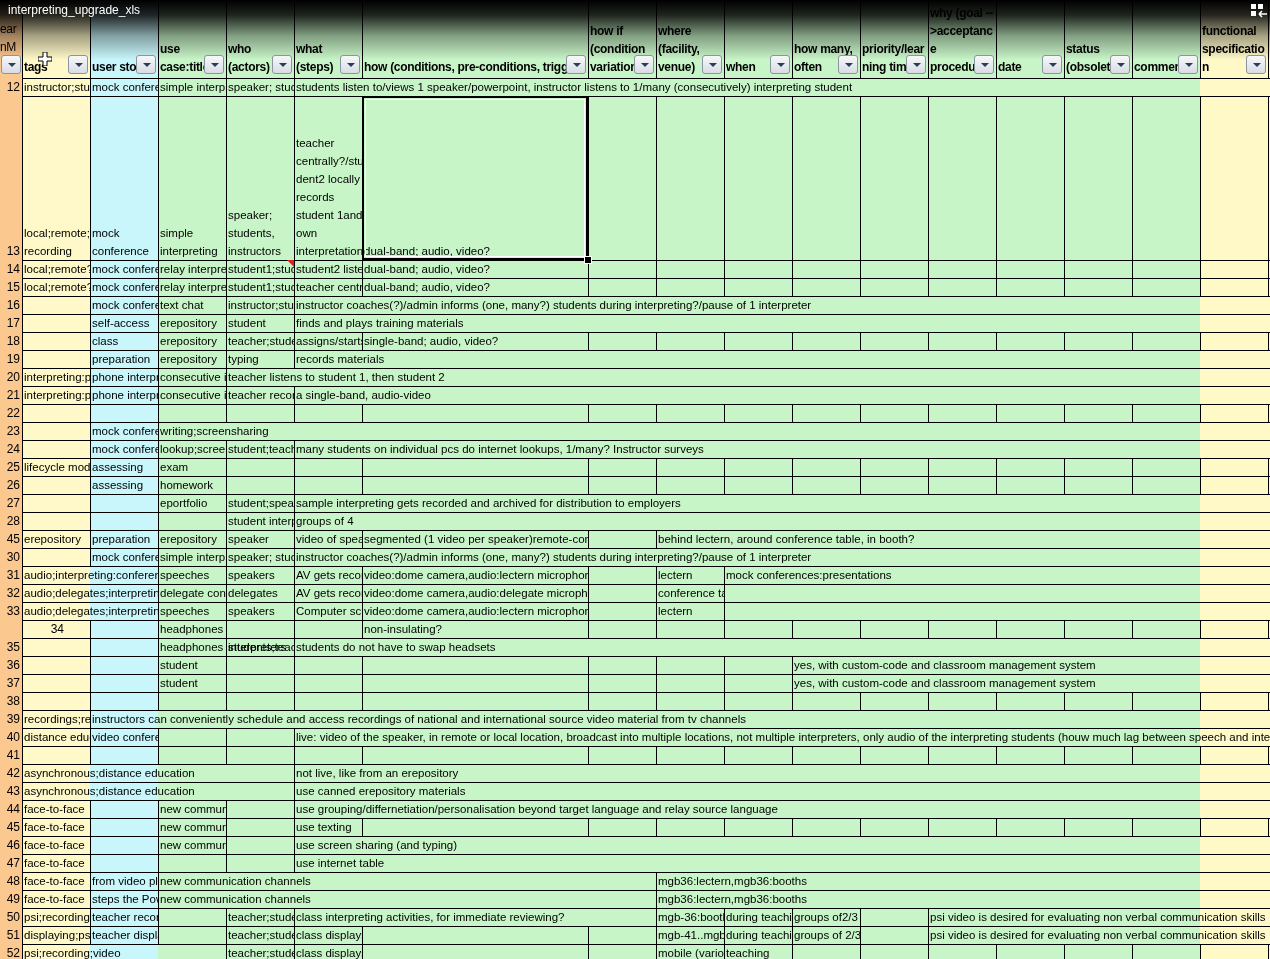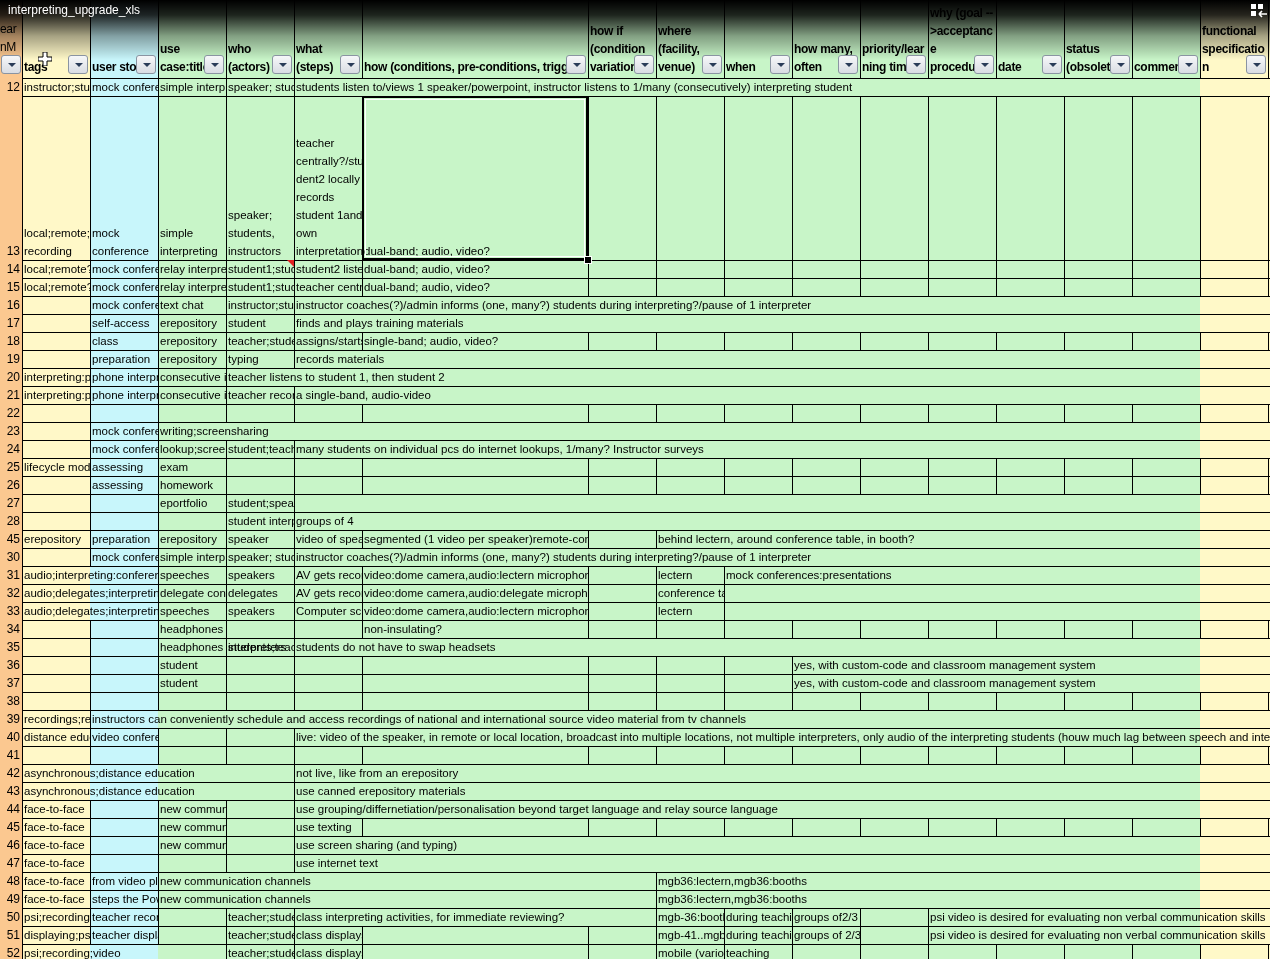--- a/index.html
+++ b/index.html
@@ -186,20 +186,21 @@
         <div class="hline" style="top: 0px;"></div>
         <div class="rn" style="top: 0px; line-height: 18px;">26</div>
         <div class="cell" style="left: 90px; width: 68px; top: 0px; height: 18px;">assessing</div>
         <div class="cell" style="left: 158px; width: 68px; top: 0px; height: 18px;">homework</div>
       </div>
       <div class="row" style="top: 494px; height: 18px; z-index: 2;">
         <div class="hline" style="top: 0px;"></div>
         <div class="rn" style="top: 0px; line-height: 18px;">27</div>
         <div class="cell" style="left: 158px; width: 68px; top: 0px; height: 18px;">eportfolio</div>
         <div class="cell" style="left: 226px; width: 68px; top: 0px; height: 18px;">student;speak</div>
+        <div class="cell" style="left: 294px; background: transparent; width: 976px; top: 0px; height: 18px;">sample interpreting gets recorded and archived for distribution to employers</div>
       </div>
       <div style="position: absolute; left: 295px; width: 975px; top: 495px; height: 17px; background: linear-gradient(to right, rgb(200, 245, 200) 0px, rgb(200, 245, 200) 905px, rgb(255, 249, 200) 905px, rgb(255, 249, 200) 975px); z-index: 1;"></div>
       <div class="row" style="top: 512px; height: 18px; z-index: 2;">
         <div class="hline" style="top: 0px;"></div>
         <div class="rn" style="top: 0px; line-height: 18px;">28</div>
         <div class="cell" style="left: 226px; width: 68px; top: 0px; height: 18px;">student interpr</div>
         <div class="cell" style="left: 294px; background: transparent; width: 976px; top: 0px; height: 18px;">groups of 4</div>
       </div>
       <div style="position: absolute; left: 295px; width: 975px; top: 513px; height: 17px; background: linear-gradient(to right, rgb(200, 245, 200) 0px, rgb(200, 245, 200) 905px, rgb(255, 249, 200) 905px, rgb(255, 249, 200) 975px); z-index: 1;"></div>
       <div class="row" style="top: 530px; height: 18px; z-index: 2;">
@@ -255,21 +256,21 @@
         <div class="cell" style="left: 158px; width: 68px; top: 0px; height: 18px;">speeches</div>
         <div class="cell" style="left: 226px; width: 68px; top: 0px; height: 18px;">speakers</div>
         <div class="cell" style="left: 294px; width: 68px; top: 0px; height: 18px;">Computer scr</div>
         <div class="cell" style="left: 362px; width: 226px; top: 0px; height: 18px;">video:dome camera,audio:lectern microphone:dis</div>
         <div class="cell" style="left: 656px; width: 68px; top: 0px; height: 18px;">lectern</div>
       </div>
       <div style="position: absolute; left: 23px; width: 135px; top: 603px; height: 17px; background: linear-gradient(to right, rgb(255, 248, 200) 0px, rgb(255, 248, 200) 67px, rgb(200, 246, 251) 67px, rgb(200, 246, 251) 135px); z-index: 1;"></div>
       <div style="position: absolute; left: 725px; width: 545px; top: 603px; height: 17px; background: linear-gradient(to right, rgb(200, 245, 200) 0px, rgb(200, 245, 200) 475px, rgb(255, 249, 200) 475px, rgb(255, 249, 200) 545px); z-index: 1;"></div>
       <div class="row" style="top: 620px; height: 18px; z-index: 2;">
         <div class="hline" style="top: 0px;"></div>
-        <div class="rn" style="top: 0px; line-height: 18px;">34</div>
+        <div class="rn" style="top: 0px; line-height: 18px; margin-left: 44px;">34</div>
         <div class="cell" style="left: 158px; width: 68px; top: 0px; height: 18px;">headphones</div>
         <div class="cell" style="left: 226px; width: 68px; top: 18px; height: 18px;">interpreters</div>
         <div class="cell" style="left: 362px; width: 226px; top: 0px; height: 18px;">non-insulating?</div>
       </div>
       <div class="row" style="top: 638px; height: 18px; z-index: 2;">
         <div class="hline" style="top: 0px;"></div>
         <div class="rn" style="top: 0px; line-height: 18px;">35</div>
         <div class="cell" style="left: 158px; width: 68px; top: 0px; height: 18px;">headphones</div>
         <div class="cell" style="left: 226px; width: 68px; top: 0px; height: 18px;">students;teach</div>
         <div class="cell" style="left: 294px; background: transparent; width: 976px; top: 0px; height: 18px;">students do not have to swap headsets</div>
@@ -348,21 +349,21 @@
         <div class="rn" style="top: 0px; line-height: 18px;">46</div>
         <div class="cell" style="left: 22px; width: 68px; top: 0px; height: 18px;">face-to-face</div>
         <div class="cell" style="left: 158px; width: 68px; top: 0px; height: 18px;">new communication channe</div>
         <div class="cell" style="left: 294px; background: transparent; width: 976px; top: 0px; height: 18px;">use screen sharing (and typing)</div>
       </div>
       <div style="position: absolute; left: 295px; width: 975px; top: 837px; height: 17px; background: linear-gradient(to right, rgb(200, 245, 200) 0px, rgb(200, 245, 200) 905px, rgb(255, 249, 200) 905px, rgb(255, 249, 200) 975px); z-index: 1;"></div>
       <div class="row" style="top: 854px; height: 18px; z-index: 2;">
         <div class="hline" style="top: 0px;"></div>
         <div class="rn" style="top: 0px; line-height: 18px;">47</div>
         <div class="cell" style="left: 22px; width: 68px; top: 0px; height: 18px;">face-to-face</div>
-        <div class="cell" style="left: 294px; background: transparent; width: 976px; top: 0px; height: 18px;">use internet text</div>
+        <div class="cell" style="left: 294px; background: transparent; width: 976px; top: 0px; height: 18px;">use internet table</div>
       </div>
       <div style="position: absolute; left: 295px; width: 975px; top: 855px; height: 17px; background: linear-gradient(to right, rgb(200, 245, 200) 0px, rgb(200, 245, 200) 905px, rgb(255, 249, 200) 905px, rgb(255, 249, 200) 975px); z-index: 1;"></div>
       <div class="row" style="top: 872px; height: 18px; z-index: 2;">
         <div class="hline" style="top: 0px;"></div>
         <div class="rn" style="top: 0px; line-height: 18px;">48</div>
         <div class="cell" style="left: 22px; width: 68px; top: 0px; height: 18px;">face-to-face</div>
         <div class="cell" style="left: 90px; width: 68px; top: 0px; height: 18px;">from video pla</div>
         <div class="cell" style="left: 158px; background: transparent; width: 498px; top: 0px; height: 18px;">new communication channels</div>
         <div class="cell" style="left: 656px; background: transparent; width: 614px; top: 0px; height: 18px;">mgb36:lectern,mgb36:booths</div>
       </div>

